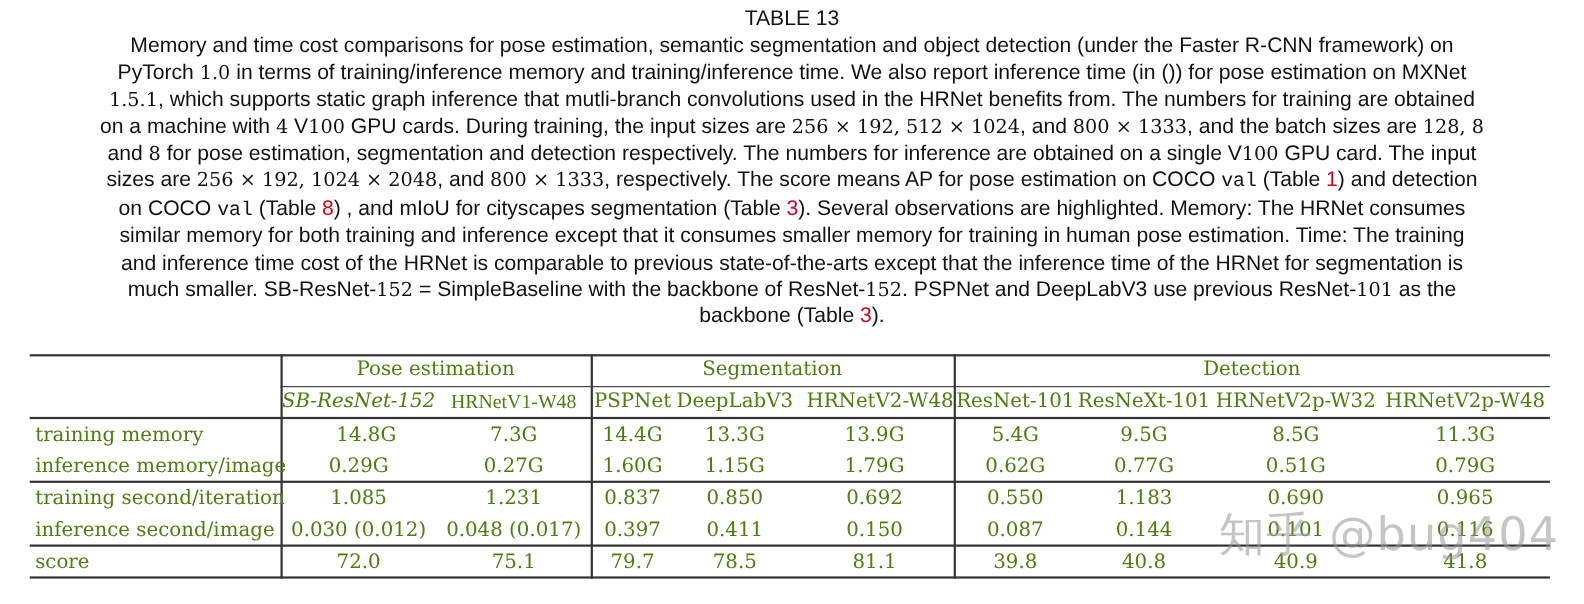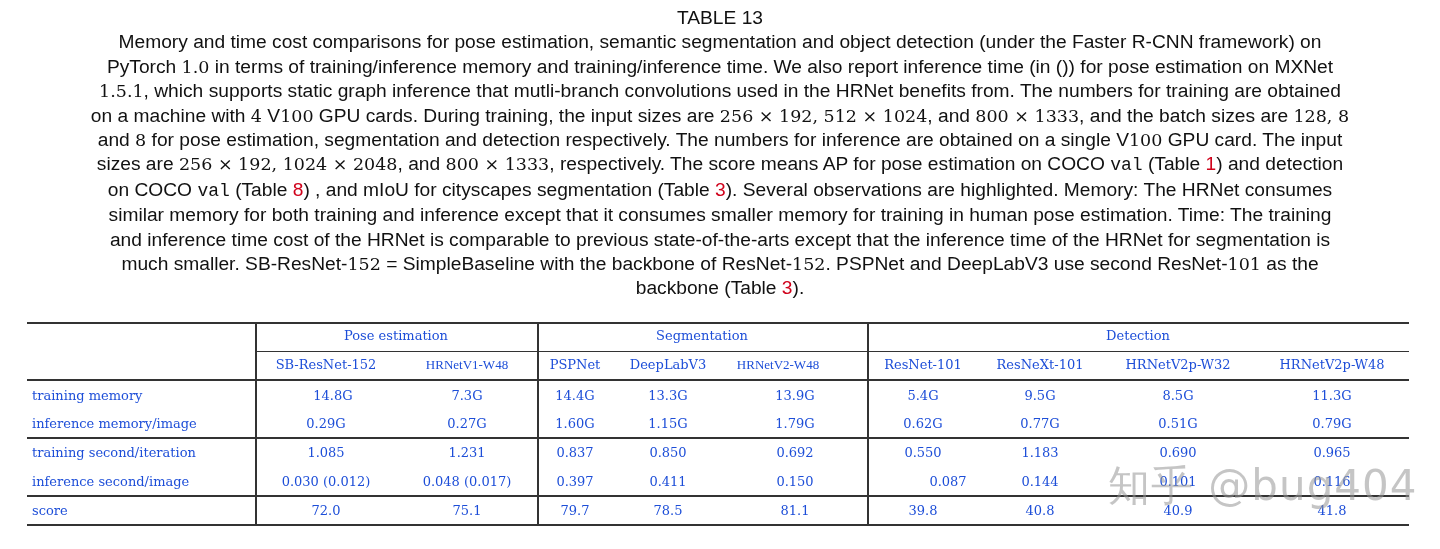--- a/index.html
+++ b/index.html
@@ -9,21 +9,21 @@
     font-family: "Liberation Sans", sans-serif; font-size: 19.2px; line-height: 24.4px;
     text-align: center; color: #111;
   }
   .caption .title { display: block; text-align: center; }
   .caption .line { display: block; white-space: nowrap; }
   .num { font-family: "DejaVu Serif", "Liberation Serif", serif; font-size: 17.5px; }
   .mono { font-family: "Liberation Mono", monospace; font-size: 18px; }
   .ref { color: #d0021b; }
 
   .tbl { position: absolute; left: 27px; top: 322px; width: 1382px; height: 205px;
-    font-family: "DejaVu Serif", "Liberation Serif", serif; font-size: 13px; color: #1d4ed8; }
+    font-family: "DejaVu Serif", "Liberation Serif", serif; font-size: 18px; color: #4d7c0f; }
   .hline { position: absolute; left: 0; width: 1382px; background: #333; }
   .vline { position: absolute; width: 1.5px; background: #333; }
   .cell { position: absolute; white-space: nowrap; height: 28px; line-height: 28px; }
   .cell.c { text-align: center; }
   .cell.l { text-align: right; padding-left: 5px; }
 
   .watermark { position: absolute; left: 1108px; top: 458px; font-family: "DejaVu Sans", sans-serif;
     font-size: 42px; color: rgba(150,150,150,0.55); letter-spacing: 1px; pointer-events: none; white-space: nowrap; }
 </style>
 </head>
@@ -33,46 +33,46 @@
   <span class="title">TABLE 13</span>
   <span class="line"><span>Memory and time cost comparisons for pose estimation, semantic segmentation and object detection (under the Faster R-CNN framework) on</span></span>
   <span class="line"><span>PyTorch </span><span class="num">1.0</span><span> in terms of training/inference memory and training/inference time. We also report inference time (in ()) for pose estimation on MXNet</span></span>
   <span class="line"><span class="num">1.5.1</span><span>, which supports static graph inference that mutli-branch convolutions used in the HRNet benefits from. The numbers for training are obtained</span></span>
   <span class="line"><span>on a machine with </span><span class="num">4</span><span> V</span><span class="num">100</span><span> GPU cards. During training, the input sizes are </span><span class="num">256 × 192, 512 × 1024</span><span>, and </span><span class="num">800 × 1333</span><span>, and the batch sizes are </span><span class="num">128, 8</span></span>
   <span class="line"><span>and </span><span class="num">8</span><span> for pose estimation, segmentation and detection respectively. The numbers for inference are obtained on a single V</span><span class="num">100</span><span> GPU card. The input</span></span>
   <span class="line"><span>sizes are </span><span class="num">256 × 192, 1024 × 2048</span><span>, and </span><span class="num">800 × 1333</span><span>, respectively. The score means AP for pose estimation on COCO </span><span class="mono">val</span><span> (Table </span><span class="ref">1</span><span>) and detection</span></span>
   <span class="line"><span>on COCO </span><span class="mono">val</span><span> (Table </span><span class="ref">8</span><span>) , and mIoU for cityscapes segmentation (Table </span><span class="ref">3</span><span>). Several observations are highlighted. Memory: The HRNet consumes</span></span>
   <span class="line"><span>similar memory for both training and inference except that it consumes smaller memory for training in human pose estimation. Time: The training</span></span>
   <span class="line"><span>and inference time cost of the HRNet is comparable to previous state-of-the-arts except that the inference time of the HRNet for segmentation is</span></span>
-  <span class="line"><span>much smaller. SB-ResNet-</span><span class="num">152</span><span> = SimpleBaseline with the backbone of ResNet-</span><span class="num">152</span><span>. PSPNet and DeepLabV3 use second ResNet-</span><span class="num">101</span><span> as the</span></span>
+  <span class="line"><span>much smaller. SB-ResNet-</span><span class="num">152</span><span> = SimpleBaseline with the backbone of ResNet-</span><span class="num">152</span><span>. PSPNet and DeepLabV3 use previous ResNet-</span><span class="num">101</span><span> as the</span></span>
   <span class="line"><span>backbone (Table </span><span class="ref">3</span><span>).</span></span>
 </div>
 
 <div class="tbl">
 
   <div class="hline" style="top:0;height:1.5px;"></div>
   <div class="hline" style="top:29px;height:1px;left:228px;width:1154px;"></div>
   <div class="hline" style="top:57px;height:2px;"></div>
   <div class="hline" style="top:115px;height:1.5px;"></div>
   <div class="hline" style="top:173px;height:1.5px;"></div>
   <div class="hline" style="top:202px;height:2px;"></div>
 
   <div class="vline" style="left:228px;top:0;height:204px;"></div>
   <div class="vline" style="left:510px;top:0;height:204px;"></div>
   <div class="vline" style="left:840px;top:0;height:204px;"></div>
 
   <div class="cell c" style="left:228px;width:282px;top:0;">Pose estimation</div>
   <div class="cell c" style="left:510px;width:330px;top:0;text-align:center;">Segmentation</div>
   <div class="cell c" style="left:840px;width:542px;top:0;">Detection</div>
 
-  <div class="cell c" style="left:228px;width:142px;top:29px;">SB-ResNet-152</div>
+  <div class="cell c" style="left:228px;width:142px;top:29px;font-style:italic;">SB-ResNet-152</div>
   <div class="cell c" style="left:370px;width:140px;top:29px;font-family:Liberation Serif, serif;">HRNetV1-W48</div>
   <div class="cell c" style="left:510px;width:76px;top:29px;">PSPNet</div>
   <div class="cell c" style="left:586px;width:110px;top:29px;">DeepLabV3</div>
-  <div class="cell c" style="left:679px;width:144px;top:29px;font-family:Liberation Serif, serif;">HRNetV2-W48</div>
+  <div class="cell c" style="left:701px;width:144px;top:29px;">HRNetV2-W48</div>
   <div class="cell c" style="left:840px;width:112px;top:29px;">ResNet-101</div>
   <div class="cell c" style="left:952px;width:122px;top:29px;">ResNeXt-101</div>
   <div class="cell c" style="left:1074px;width:154px;top:29px;">HRNetV2p-W32</div>
   <div class="cell c" style="left:1228px;width:154px;top:29px;">HRNetV2p-W48</div>
 
   <div class="cell l" style="left:0;top:60px;">training memory</div>
   <div class="cell l" style="left:0;top:88px;">inference memory/image</div>
   <div class="cell l" style="left:0;top:146px;">inference second/image</div>
   <div class="cell l" style="left:0;top:117px;">training second/iteration</div>
   <div class="cell l" style="left:0;top:175px;">score</div>
@@ -105,21 +105,21 @@
   <div class="cell c" style="left:840px;width:112px;top:117px;">0.550</div>
   <div class="cell c" style="left:952px;width:122px;top:117px;">1.183</div>
   <div class="cell c" style="left:1074px;width:154px;top:117px;">0.690</div>
   <div class="cell c" style="left:1228px;width:154px;top:117px;">0.965</div>
 
   <div class="cell c" style="left:228px;width:142px;top:146px;">0.030 (0.012)</div>
   <div class="cell c" style="left:370px;width:140px;top:146px;">0.048 (0.017)</div>
   <div class="cell c" style="left:510px;width:76px;top:146px;">0.397</div>
   <div class="cell c" style="left:586px;width:110px;top:146px;">0.411</div>
   <div class="cell c" style="left:696px;width:144px;top:146px;">0.150</div>
-  <div class="cell c" style="left:840px;width:112px;top:146px;padding-left:25px;">0.087</div>
+  <div class="cell c" style="left:840px;width:112px;top:146px;">0.087</div>
   <div class="cell c" style="left:952px;width:122px;top:146px;">0.144</div>
   <div class="cell c" style="left:1074px;width:154px;top:146px;">0.101</div>
   <div class="cell c" style="left:1228px;width:154px;top:146px;">0.116</div>
 
   <div class="cell c" style="left:228px;width:142px;top:175px;">72.0</div>
   <div class="cell c" style="left:370px;width:140px;top:175px;">75.1</div>
   <div class="cell c" style="left:510px;width:76px;top:175px;">79.7</div>
   <div class="cell c" style="left:586px;width:110px;top:175px;">78.5</div>
   <div class="cell c" style="left:696px;width:144px;top:175px;">81.1</div>
   <div class="cell c" style="left:840px;width:112px;top:175px;">39.8</div>

